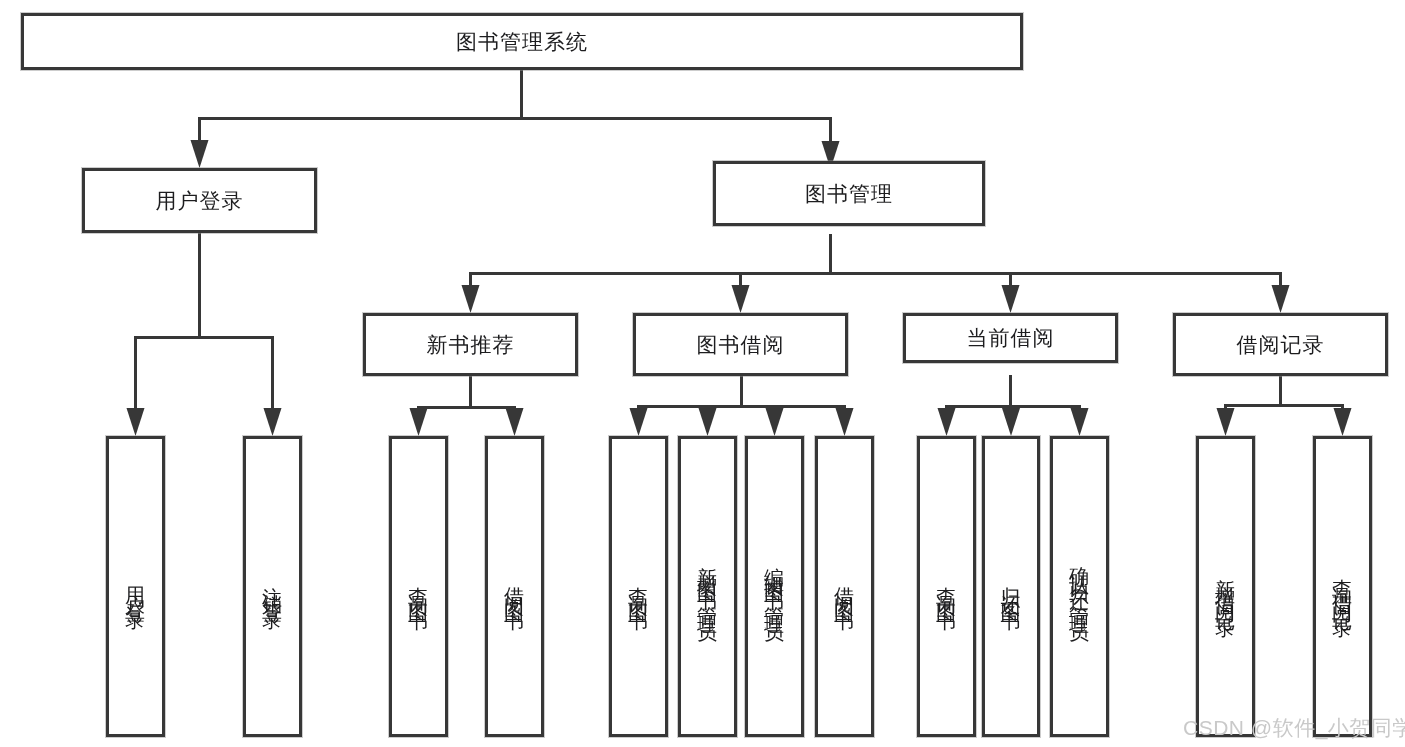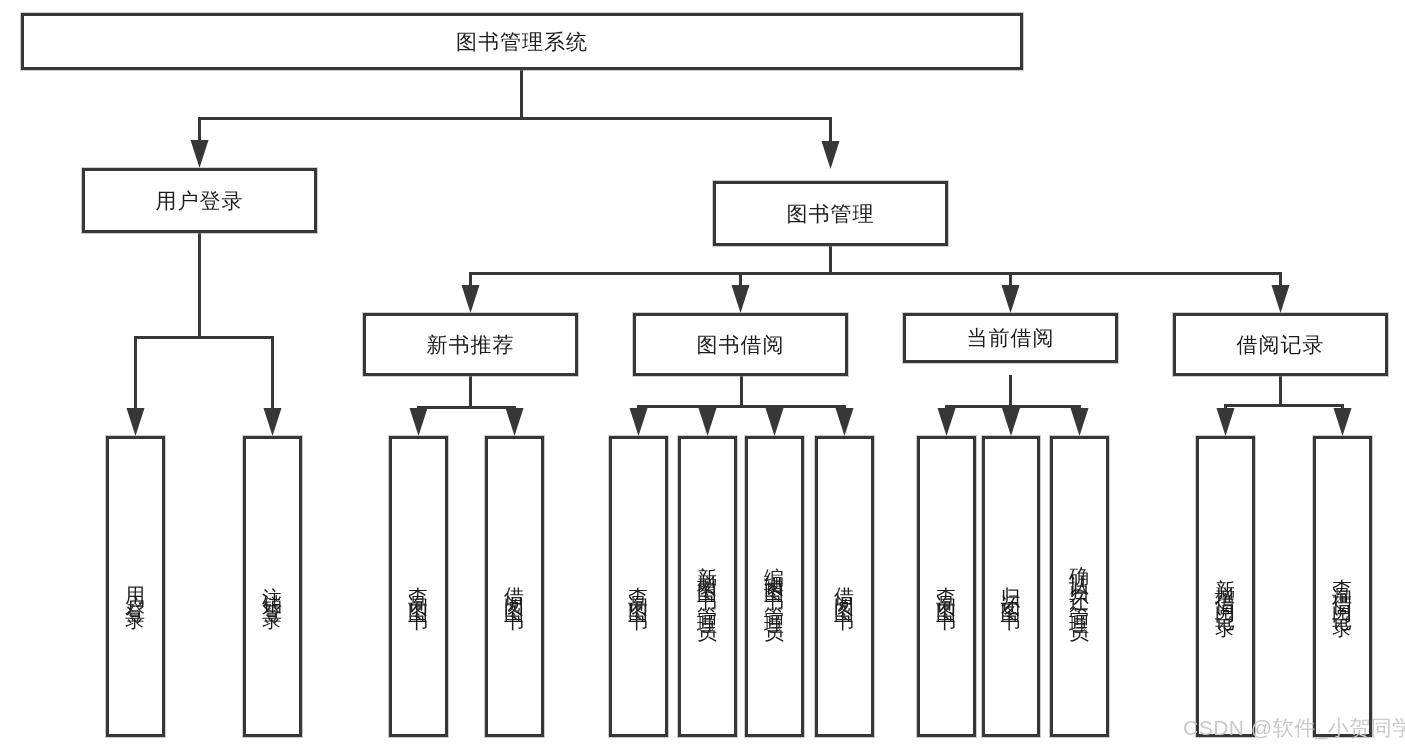--- a/index.html
+++ b/index.html
@@ -34,21 +34,21 @@
     writing-mode: vertical-rl;
     text-orientation: mixed;
     font-size: 20px;
     letter-spacing: 8px;
     line-height: 1;
     white-space: nowrap;
   }
   
   .n-root      { left: 21px;   top: 13px;  width: 1002px; height: 57px; }
   .n-login     { left: 82px;   top: 168px; width: 235px;  height: 65px; }
-  .n-bookmgmt  { left: 713px;  top: 181px; width: 235px;  height: 65px; }
+  .n-bookmgmt  { left: 713px;  top: 161px; width: 272px;  height: 65px; }
   .n-newbook   { left: 363px;  top: 313px; width: 215px;  height: 63px; }
   .n-borrow    { left: 633px;  top: 313px; width: 215px;  height: 63px; }
   .n-current   { left: 903px;  top: 313px; width: 215px;  height: 50px; }
   .n-record    { left: 1173px; top: 313px; width: 215px;  height: 63px; }
   .leaf        { top: 436px; width: 59px; height: 301px; }
   .l-u1 { left: 106px; }
   .l-u2 { left: 243px; }
   .l-n1 { left: 389px; }
   .l-n2 { left: 485px; }
   .l-b1 { left: 609px; }

